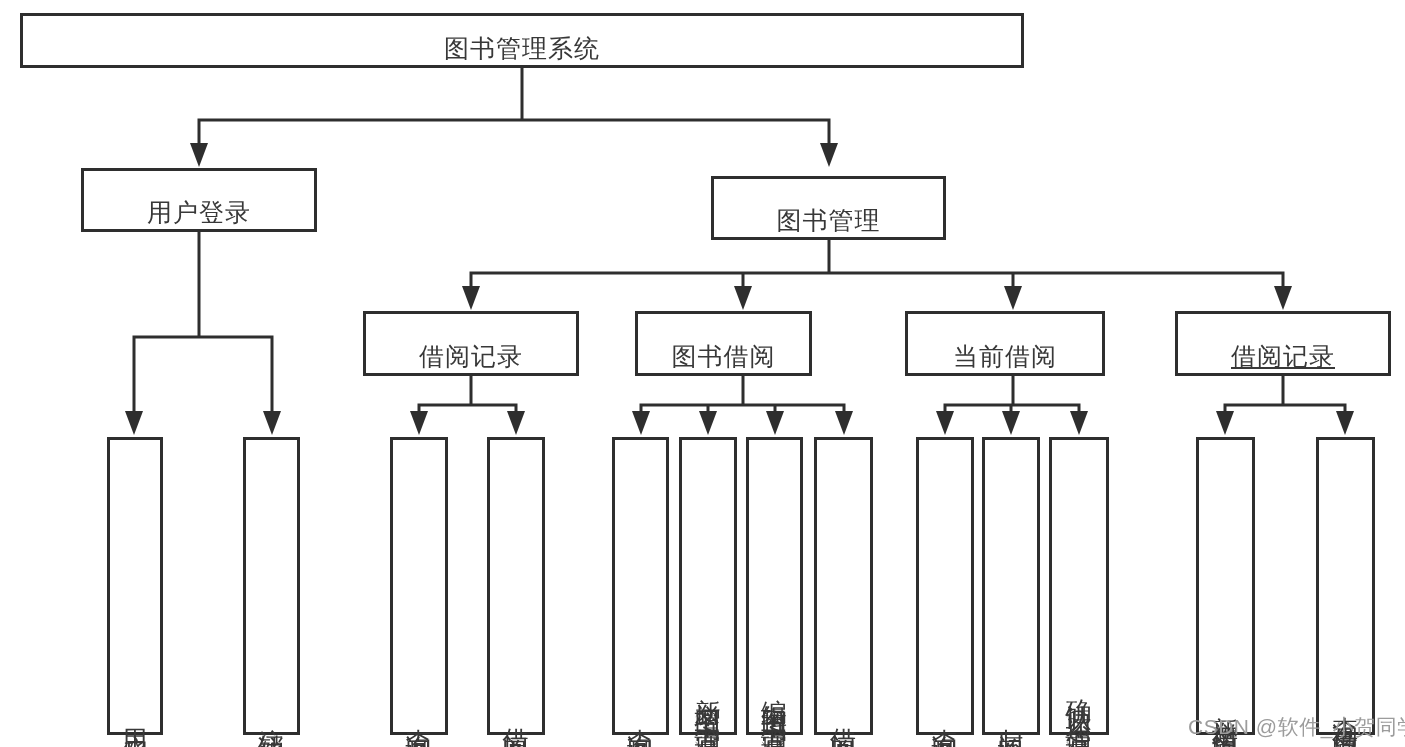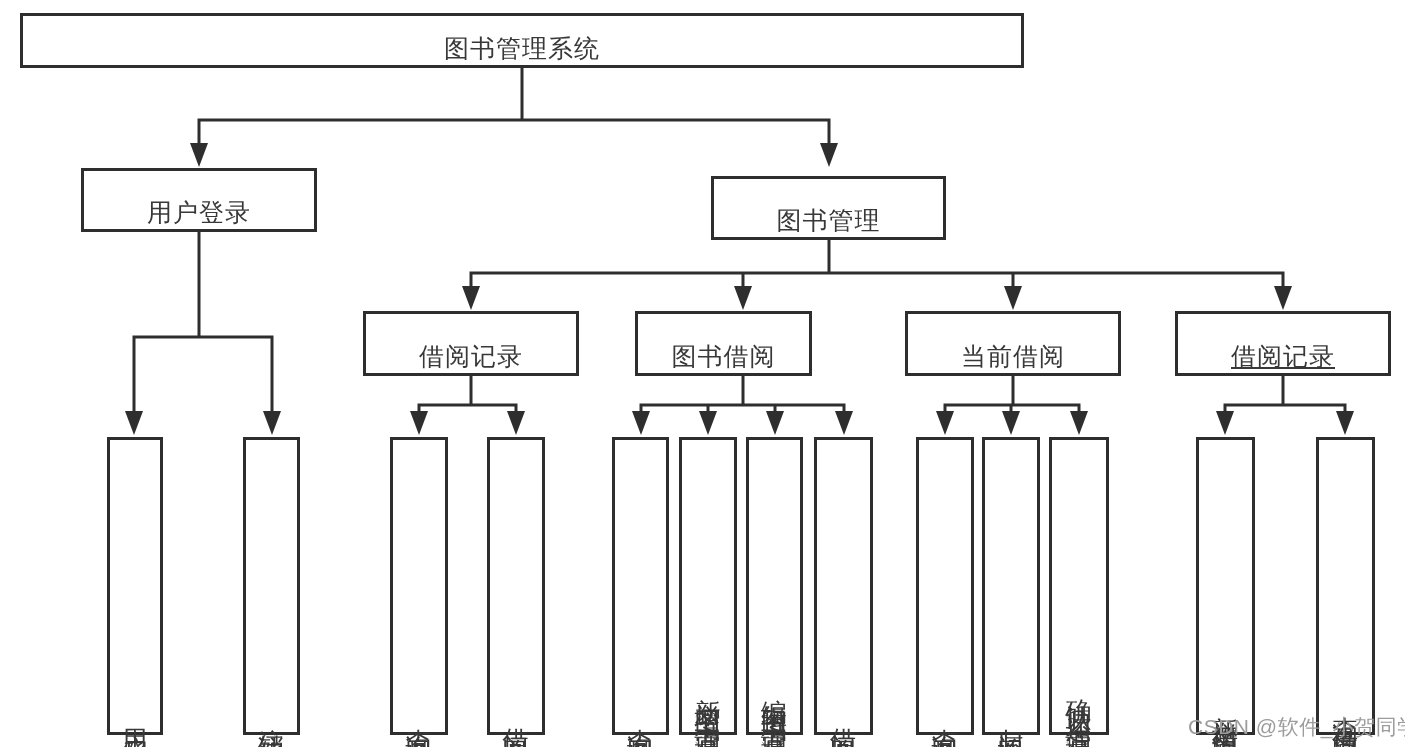--- a/index.html
+++ b/index.html
@@ -42,21 +42,21 @@
     white-space: nowrap;
   }
   
   #n-root          { left: 20px;   top: 13px;  width: 1004px; height: 55px; }
   
   #n-user-login    { left: 81px;   top: 168px; width: 236px;  height: 64px; }
   #n-book-mgmt     { left: 711px;  top: 168px; width: 235px;  height: 64px; margin-top: 8px; }
   
   #n-new-books     { left: 363px;  top: 311px; width: 216px;  height: 65px; }
   #n-book-borrow   { left: 635px;  top: 311px; width: 177px;  height: 65px; }
-  #n-current-borrow{ left: 905px;  top: 311px; width: 216px;  height: 65px; }
+  #n-current-borrow{ left: 905px;  top: 311px; width: 200px;  height: 65px; }
   #n-borrow-records{ left: 1175px; top: 311px; width: 216px;  height: 65px; text-decoration: underline; }
   
   .leaf { top: 437px; height: 298px; }
   #l-user-login  { left: 107px;  width: 56px; }
   #l-logout      { left: 243px;  width: 57px; }
   #l-nb-query    { left: 390px;  width: 58px; }
   #l-nb-borrow   { left: 487px;  width: 58px; }
   #l-bb-query    { left: 612px;  width: 57px; }
   #l-bb-add      { left: 679px;  width: 58px; }
   #l-bb-edit     { left: 746px;  width: 57px; }

